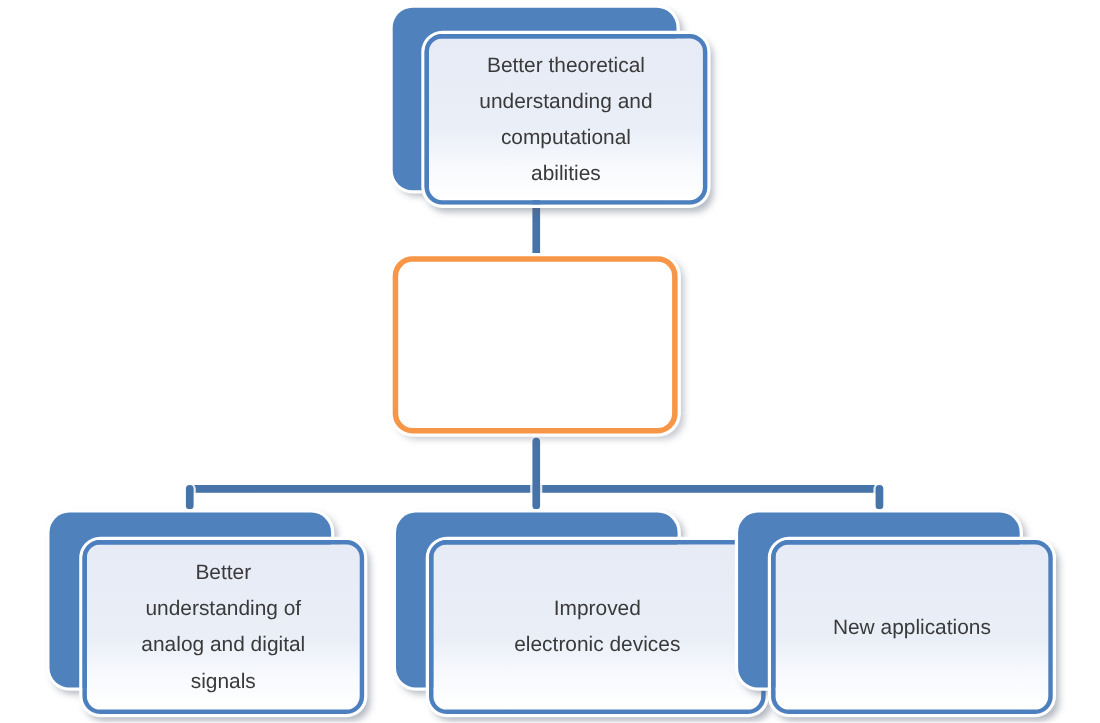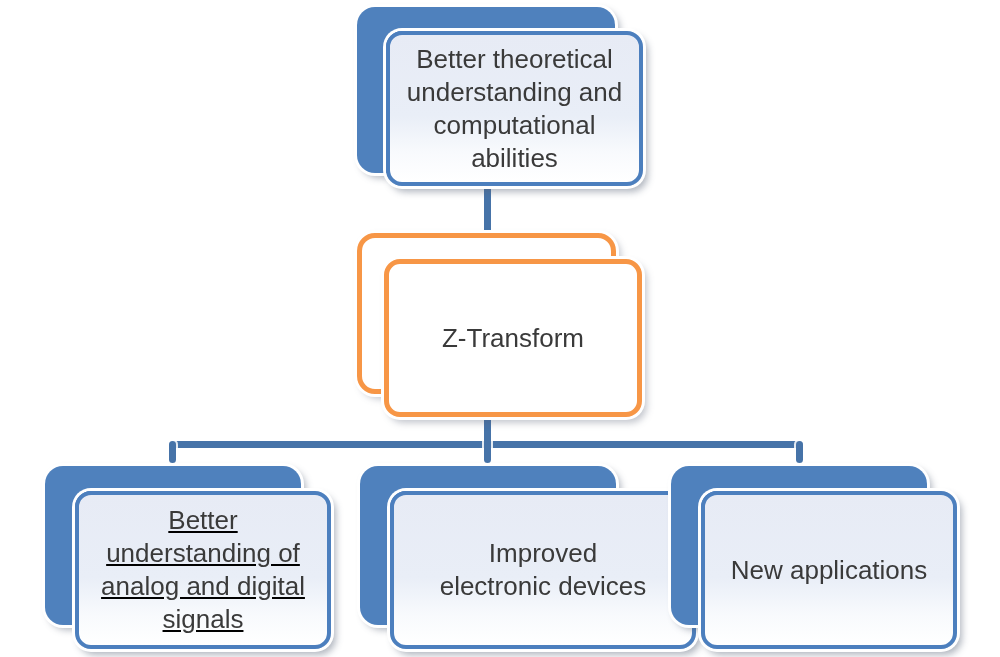--- a/index.html
+++ b/index.html
@@ -49,21 +49,21 @@
     background: linear-gradient(180deg, #e7ebf5 0%, #e9eef7 55%, #f8fafd 80%, #ffffff 100%);
     border: 4px solid #4c7fbe;
     box-shadow: 0 0 0 3px #ffffff, 4px 5px 7px 1px rgba(85,95,115,0.45);
   }
   .front-white {
     background: #ffffff;
     border: 5px solid #f79646;
     box-shadow: 0 0 0 3px #ffffff, 4px 5px 7px 1px rgba(85,95,115,0.35);
   }
   .label {
-    font-size: 26px;
+    font-size: 19px;
     line-height: 33px;
     color: #3a3a3a;
     white-space: pre-line;
     padding: 0 6px;
   }
 </style>
 </head>
 <body>
 
 <div class="canvas">
@@ -79,28 +79,25 @@
     <div class="shape front front-light" style="left:29px; top:24px; width:257px; height:155px;">
       <div class="label">Better theoretical
 understanding and
 computational
 abilities</div>
     </div>
   </div>
 
   <div class="node" style="left:357px; top:233px; width:285px; height:184px;">
     <div class="shape back-orange" style="left:0; top:0; width:259px; height:161px;"></div>
-    <div class="shape front front-white" style="left:27px; top:26px; width:258px; height:158px;">
-      <div class="label">Z-Transform</div>
-    </div>
   </div>
 
   <div class="node" style="left:45px; top:466px; width:286px; height:183px;">
     <div class="shape back-blue" style="left:0; top:0; width:256px; height:159px;"></div>
-    <div class="shape front front-light" style="left:30px; top:25px; width:256px; height:158px;text-decoration:underline;">
+    <div class="shape front front-light" style="left:30px; top:25px; width:256px; height:158px;">
       <div class="label">Better
 understanding of
 analog and digital
 signals</div>
     </div>
   </div>
 
   <div class="node" style="left:360px; top:466px; width:286px; height:183px;">
     <div class="shape back-blue" style="left:0; top:0; width:256px; height:159px;"></div>
     <div class="shape front front-light" style="left:30px; top:25px; width:306px; height:158px;">

